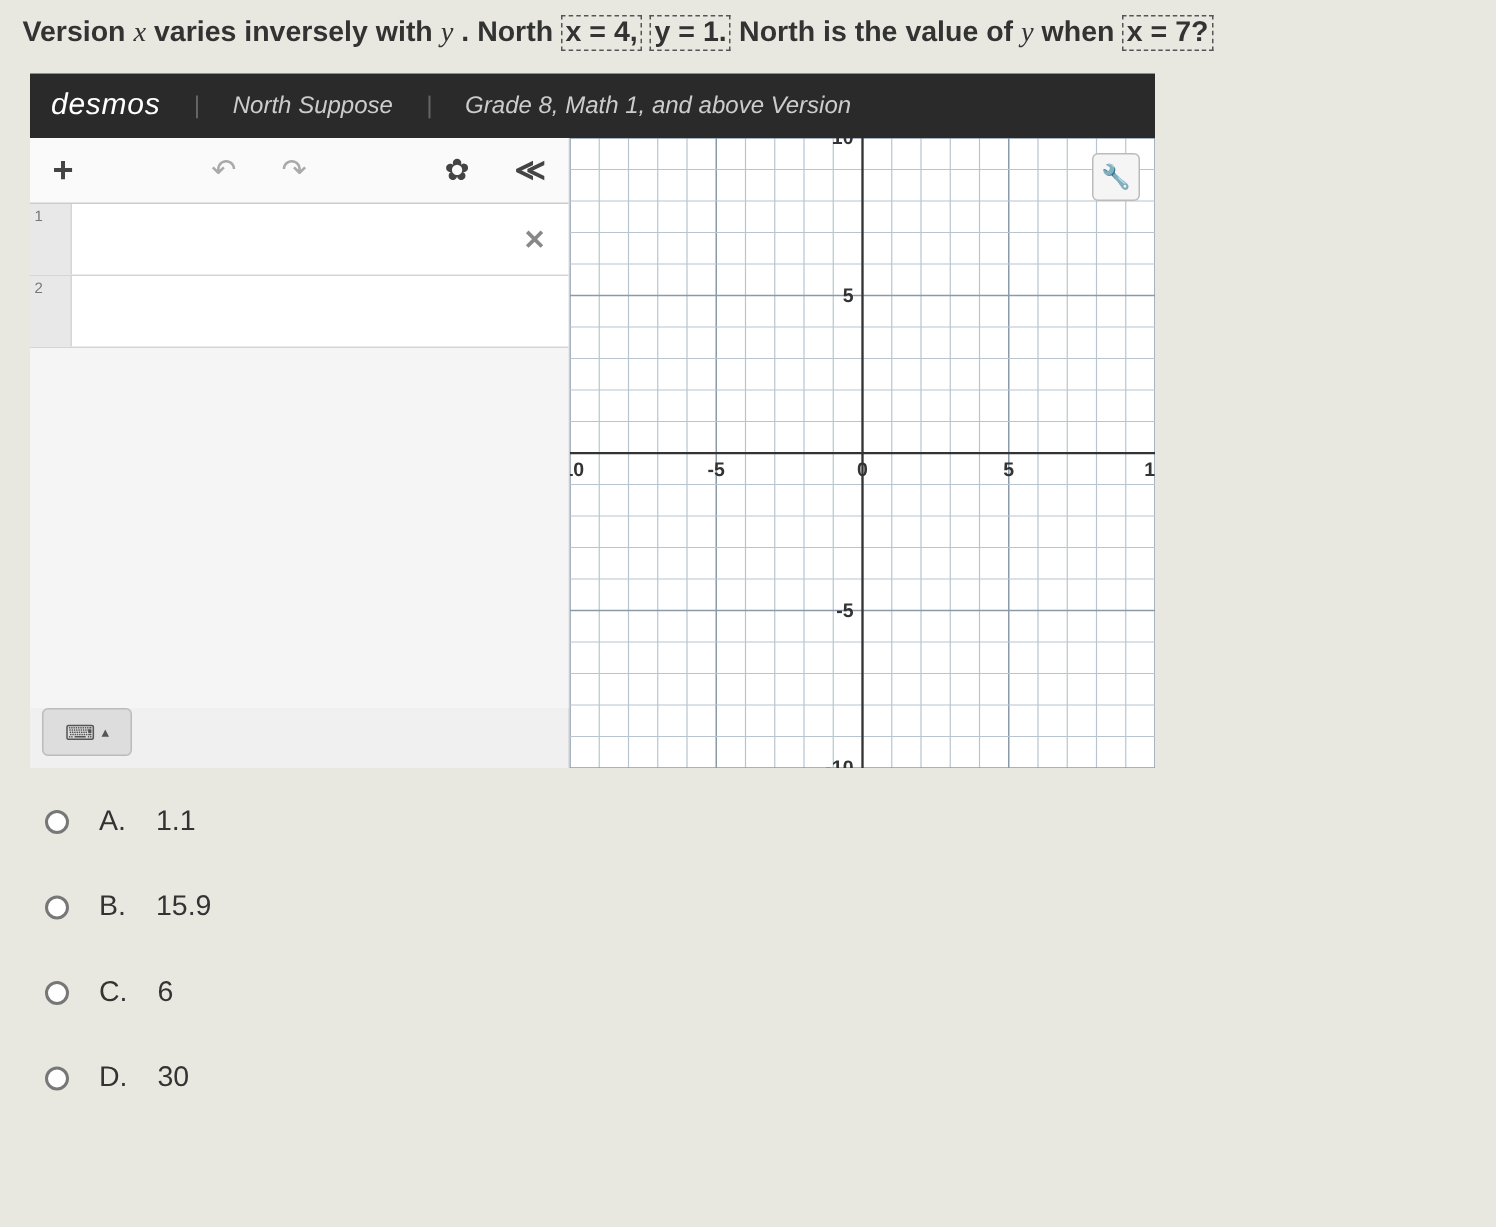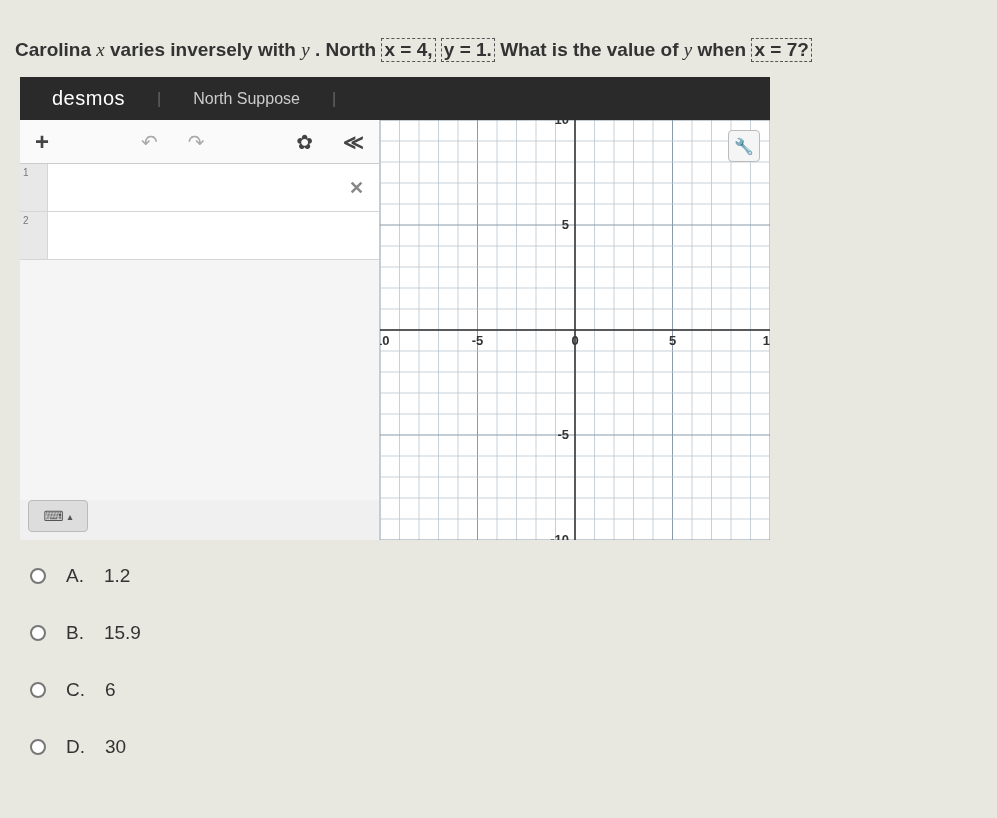--- a/index.html
+++ b/index.html
@@ -14,35 +14,35 @@
       padding: 10px 15px;
       font-size: 19px;
       color: #333;
       font-weight: bold;
     }
     .question-text .var { font-style: italic; font-family: 'Times New Roman', serif; font-weight: normal; }
     .dashed-box {
       border: 1px dashed #555;
       padding: 0 2px;
       display: inline-block;
-      margin-top: 28px;
     }
     .desmos-container {
       margin: 5px 20px;
       width: 750px;
       background: #fff;
     }
     .desmos-header {
       background: #2a2a2a;
       color: #ccc;
-      padding: 10px 32px;
-      display: flex;
-      align-items: center;
-      gap: 32px;
+      padding: 10px 14px;
+      display: flex;
+      align-items: center;
+      gap: 22px;
       font-size: 16px;
+      font-style: italic;
     }
     .desmos-logo {
       color: #fff;
       font-size: 20px;
       font-weight: 300;
       letter-spacing: 0.5px;
     }
     .divider { color: #666; }
     .desmos-body {
       display: flex;
@@ -153,29 +153,30 @@
     }
     .axis-line { stroke: #333; stroke-width: 1.5; }
     .grid-line { stroke: #b8c5d0; stroke-width: 0.8; }
     .major-grid { stroke: #8a9aa8; stroke-width: 1; }
     .axis-label { font-size: 13px; fill: #333; font-weight: bold; font-family: Arial; }
   </style>
 </head>
 <body>
 
 <div class="question-text">
-  <span>Carolina </span><span class="var">x</span><span> varies inversely with </span><span class="var">y</span><span> . North </span><span class="dashed-box">x = 4,</span> <span class="dashed-box">y = 1.</span><span> What is the value of </span><span class="var">y</span><span> when </span><span class="dashed-box">x = 7?</span>
+  <span>Version </span><span class="var">x</span><span> varies inversely with </span><span class="var">y</span><span> . North </span><span class="dashed-box">x = 4,</span> <span class="dashed-box">y = 1.</span><span> North is the value of </span><span class="var">y</span><span> when </span><span class="dashed-box">x = 7?</span>
 </div>
 
 <div class="desmos-container">
   <div class="desmos-header">
     <span class="desmos-logo">desmos</span>
     <span class="divider">|</span>
     <span>North Suppose</span>
     <span class="divider">|</span>
+    <span>Grade 8, Math 1, and above Version</span>
   </div>
   <div class="desmos-body">
     <div class="expression-panel">
       <div class="toolbar">
         <span class="toolbar-btn" style="font-weight:bold;font-size:24px;">+</span>
         <span class="toolbar-spacer"></span>
         <span class="toolbar-btn" style="color:#aaa;">↶</span>
         <span class="toolbar-btn" style="color:#aaa;">↷</span>
         <span class="toolbar-spacer"></span>
         <span class="toolbar-btn">✿</span>
@@ -263,21 +264,21 @@
         <span>🔧</span>
       </div>
     </div>
   </div>
 </div>
 
 <div class="answers">
   <div class="answer-option">
     <div class="radio"></div>
     <span>A.</span>
-    <span>1.2</span>
+    <span>1.1</span>
   </div>
   <div class="answer-option">
     <div class="radio"></div>
     <span>B.</span>
     <span>15.9</span>
   </div>
   <div class="answer-option">
     <div class="radio"></div>
     <span>C.</span>
     <span>6</span>

